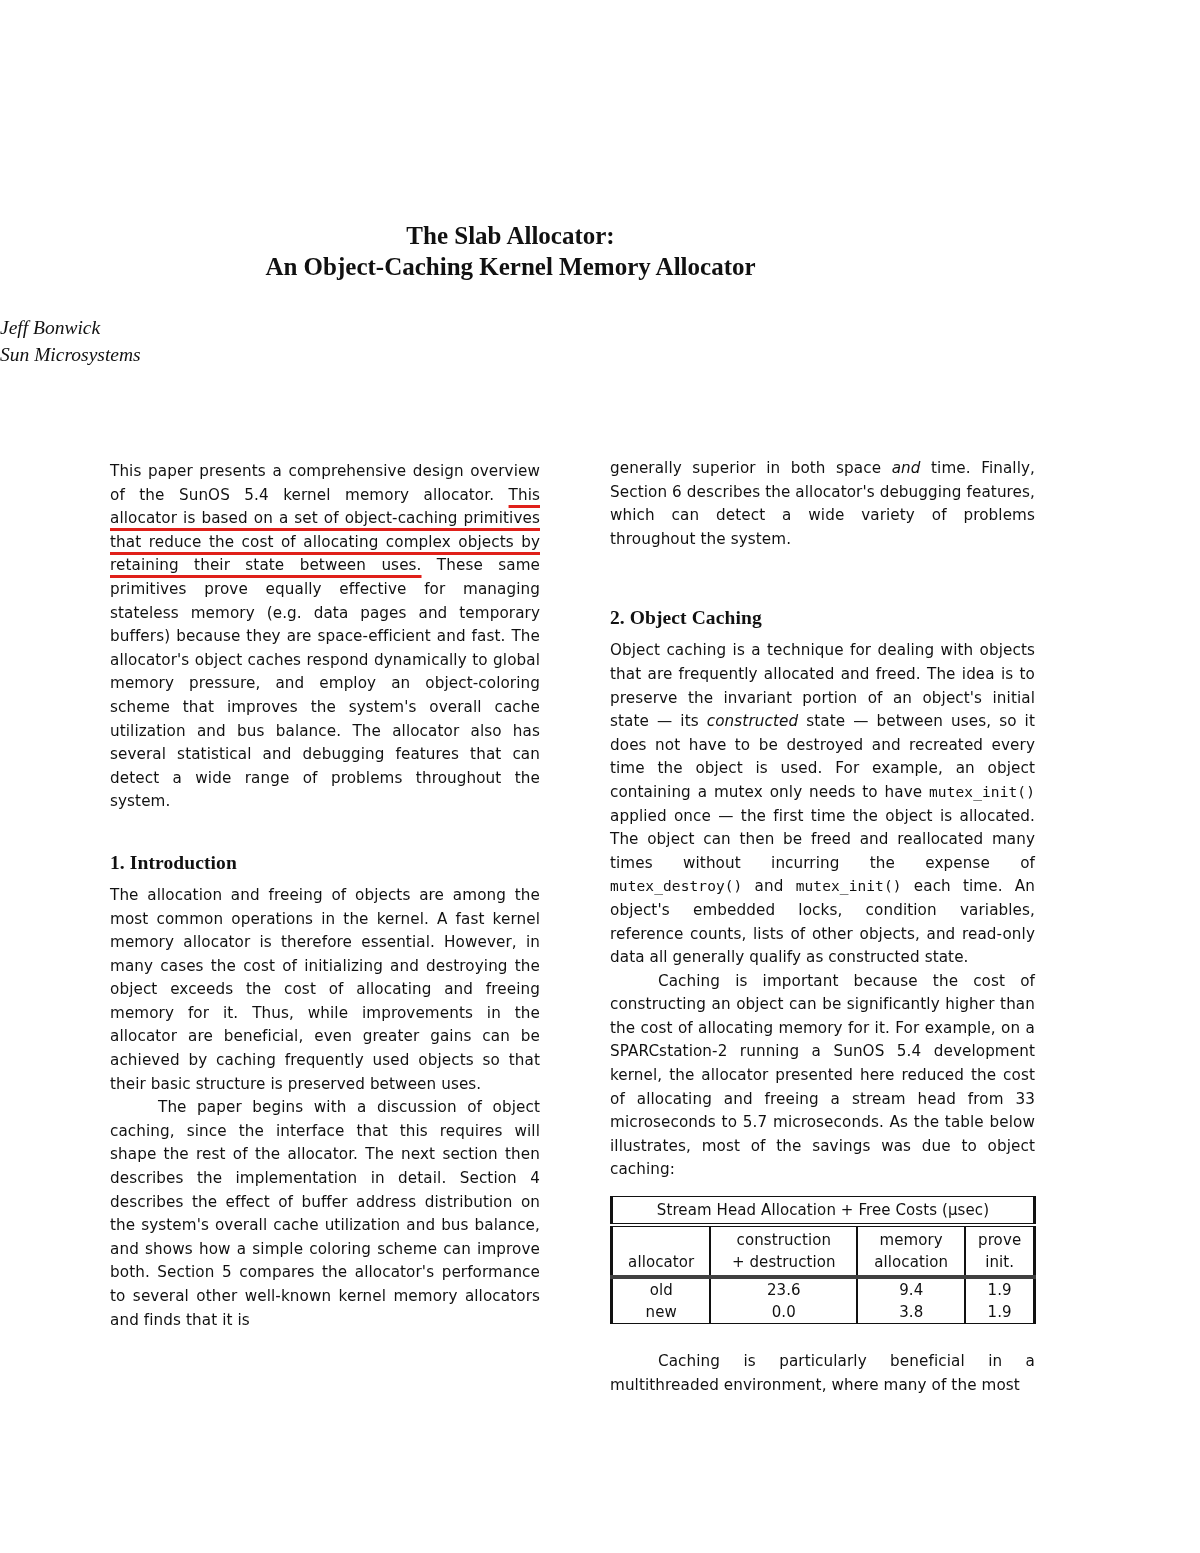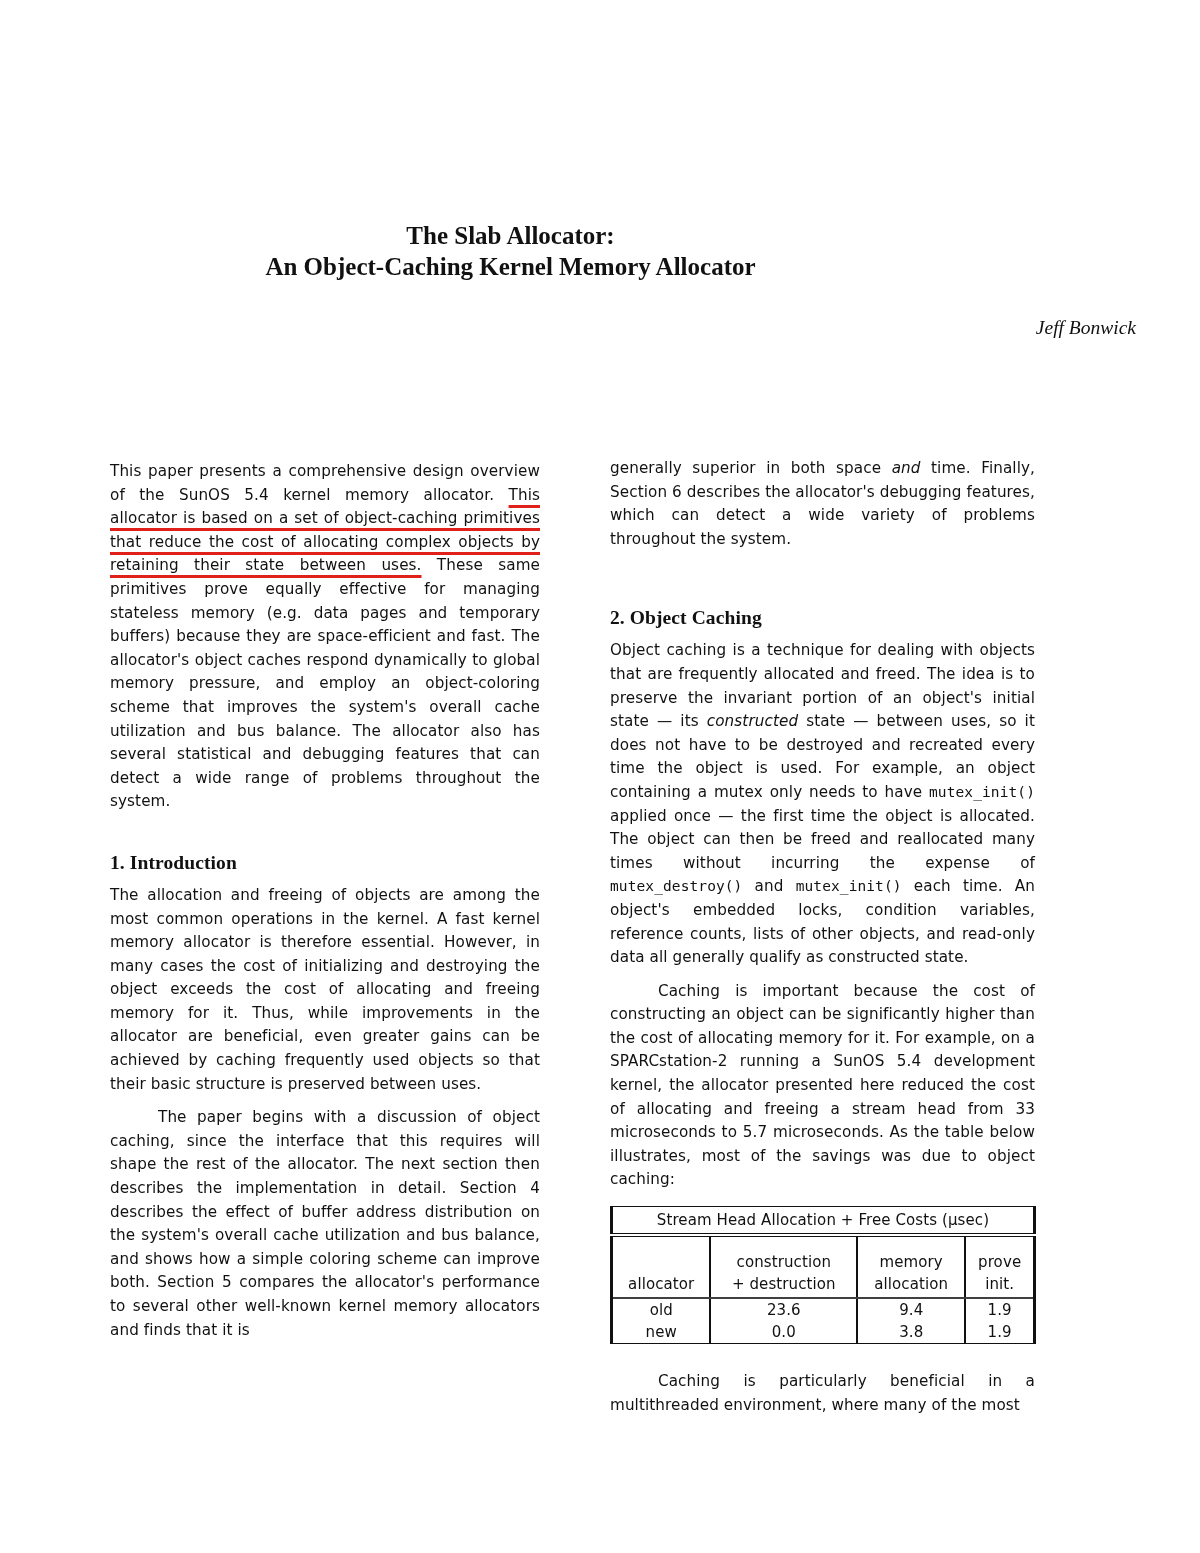--- a/index.html
+++ b/index.html
@@ -7,70 +7,71 @@
       width: 1200px; height: 1553px; position: relative; overflow: hidden;
       font-family: "DejaVu Sans", sans-serif; color: #111;
     }
     .title {
       position: absolute; left: 0; width: 1021px; top: 220px;
       text-align: center; font-family: "Liberation Serif", serif; font-weight: bold;
       font-size: 25px; line-height: 31px;
     }
     .authors {
       position: absolute; left: 0; width: 1136px; top: 314px;
-      text-align: right; font-family: "Liberation Serif", serif; font-style: italic;
+      text-align: left; font-family: "Liberation Serif", serif; font-style: italic;
       font-size: 19.5px; line-height: 27px;
     }
     .col {
       position: absolute; top: 460px; width: 430px;
       font-size: 15.2px; line-height: 23.6px; text-align: justify;
       letter-spacing: 0.1px;
     }
     .col.left { left: 110px; }
     .col.right { left: 610px; top: 457px; width: 425px; }
     .abstract-heading {
       text-align: center; font-family: "Liberation Serif", serif; font-weight: bold;
       font-size: 17px; margin: 0 0 6px 0; line-height: 24px;
     }
     p { margin: 0; }
-    p.indent { text-indent: 48px; margin-top: 10px; }
+    p.indent { text-indent: 48px; }
     .section-heading {
       font-family: "Liberation Serif", serif; font-weight: bold; font-size: 19.5px;
       margin: 36px 0 8px 0; line-height: 26px;
     }
     .right .section-heading { margin-top: 54px; }
     .hl {
       text-decoration: underline; text-decoration-color: #e0201a;
       text-decoration-thickness: 2.5px; text-underline-offset: 5px;
     }
     .mono { font-family: "DejaVu Sans Mono", monospace; font-size: 14.5px; }
     em { font-style: italic; }
     .tbl-wrap { margin: 14px 0 0 0; }
     table.cost {
       width: 426px; border-collapse: collapse; font-size: 15px; line-height: 22px;
       border-left: 3px solid #111; border-right: 3px solid #111; border-radius: 30px;
     }
     table.cost td { padding: 0 4px; text-align: center; }
     table.cost .caption-row td {
       border-top: 1px solid #111; border-bottom: 4px double #111; padding: 2px 0 2px 0;
     }
-    table.cost .head-row td { border-bottom: 2px solid #404040; vertical-align: bottom; padding-top: 14px; padding-bottom: 2px;}
+    table.cost .head-row td { border-bottom: 4px solid #404040; vertical-align: bottom; padding-top: 2px; padding-bottom: 2px;}
     table.cost .vline { border-left: 2px solid #111; }
     table.cost .last td { border-bottom: 1px solid #111; }
   </style>
 </head>
 <body>
 
 <div class="title">
   <div>The Slab Allocator:</div>
   <div>An Object-Caching Kernel Memory Allocator</div>
 </div>
 
 <div class="authors">
   <div>Jeff Bonwick</div>
+  <div>Sun Microsystems</div>
 </div>
 
 <div class="col left">
   <p><span>This paper presents a comprehensive design overview of the SunOS 5.4 kernel memory allocator. </span><span class="hl">This allocator is based on a set of object-caching primitives that reduce the cost of allocating complex objects by retaining their state between uses.</span><span> These same primitives prove equally effective for managing stateless memory (e.g. data pages and temporary buffers) because they are space-efficient and fast. The allocator's object caches respond dynamically to global memory pressure, and employ an object-coloring scheme that improves the system's overall cache utilization and bus balance. The allocator also has several statistical and debugging features that can detect a wide range of problems throughout the system.</span></p>
 
   <div class="section-heading">1.  Introduction</div>
   <p>The allocation and freeing of objects are among the most common operations in the kernel. A fast kernel memory allocator is therefore essential. However, in many cases the cost of initializing and destroying the object exceeds the cost of allocating and freeing memory for it. Thus, while improvements in the allocator are beneficial, even greater gains can be achieved by caching frequently used objects so that their basic structure is preserved between uses.</p>
   <p class="indent">The paper begins with a discussion of object caching, since the interface that this requires will shape the rest of the allocator. The next section then describes the implementation in detail. Section 4 describes the effect of buffer address distribution on the system's overall cache utilization and bus balance, and shows how a simple coloring scheme can improve both. Section 5 compares the allocator's performance to several other well-known kernel memory allocators and finds that it is</p>
 </div>
 

